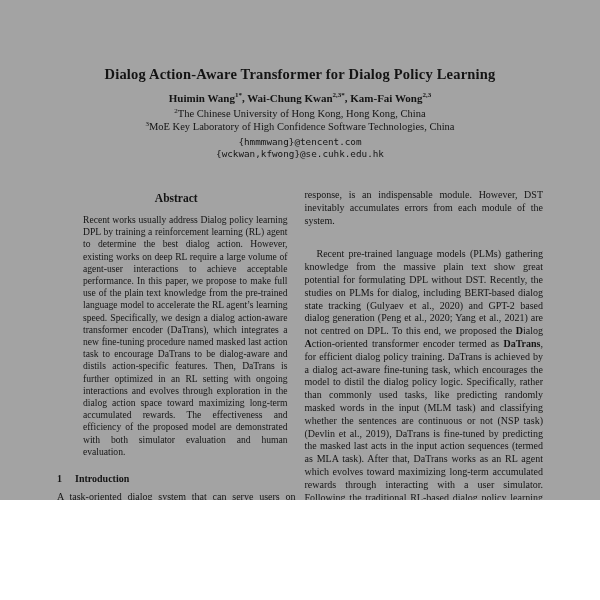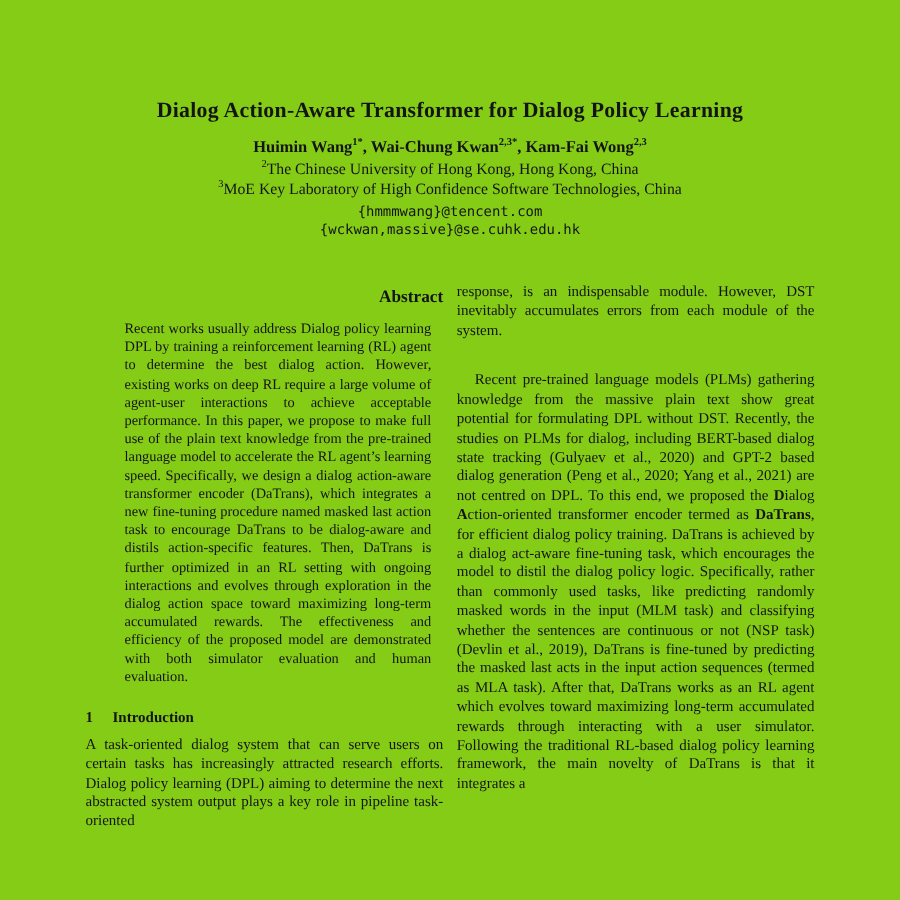--- a/index.html
+++ b/index.html
@@ -3,22 +3,22 @@
 <meta charset="utf-8">
 <style>
   html, body {
     margin: 0;
     padding: 0;
     background: #ffffff;
   }
   .page {
     position: relative;
     width: 600px;
-    height: 600px;
-    background: #84cc16;
+    height: 500px;
+    background: #a3a3a3;
     color: #141414;
     overflow: hidden;
     font-family: "Liberation Serif", "DejaVu Serif", serif;
   }
   .header {
     text-align: center;
     padding-top: 66px;
   }
   .title {
     font-size: 14.5px;
@@ -52,21 +52,21 @@
     display: flex;
     gap: 9px;
     padding: 0 57px;
     margin-top: 29px;
   }
   .col {
     width: 242px;
     text-align: justify;
   }
   .abstract-head {
-    text-align: right;
+    text-align: center;
     font-weight: bold;
     font-size: 11.5px;
     margin: 3px 0 10px 0;
   }
   .abstract-body {
     font-size: 9.6px;
     line-height: 12.2px;
     padding-left: 26px;
     padding-right: 8px;
   }
@@ -104,21 +104,21 @@
       <span><span>Kam-Fai Wong</span><sup>2,3</sup></span>
     </div>
 
     <div class="affils">
       <div class="affil"><sup>2</sup><span>The Chinese University of Hong Kong, Hong Kong, China</span></div>
       <div class="affil"><sup>3</sup><span>MoE Key Laboratory of High Confidence Software Technologies, China</span></div>
     </div>
 
     <div class="emails">
       <div>{hmmmwang}@tencent.com</div>
-      <div>{wckwan,massive}@se.cuhk.edu.hk</div>
+      <div>{wckwan,kfwong}@se.cuhk.edu.hk</div>
     </div>
   </div>
 
   <div class="columns">
 
     <div class="col">
       <div class="abstract-head">Abstract</div>
       <div class="abstract-body">Recent works usually address Dialog policy learning DPL by training a reinforcement learning (RL) agent to determine the best dialog action. However, existing works on deep RL require a large volume of agent-user interactions to achieve acceptable performance. In this paper, we propose to make full use of the plain text knowledge from the pre-trained language model to accelerate the RL agent’s learning speed. Specifically, we design a dialog action-aware transformer encoder (DaTrans), which integrates a new fine-tuning procedure named masked last action task to encourage DaTrans to be dialog-aware and distils action-specific features. Then, DaTrans is further optimized in an RL setting with ongoing interactions and evolves through exploration in the dialog action space toward maximizing long-term accumulated rewards. The effectiveness and efficiency of the proposed model are demonstrated with both simulator evaluation and human evaluation.</div>
 
       <div class="section-head">

